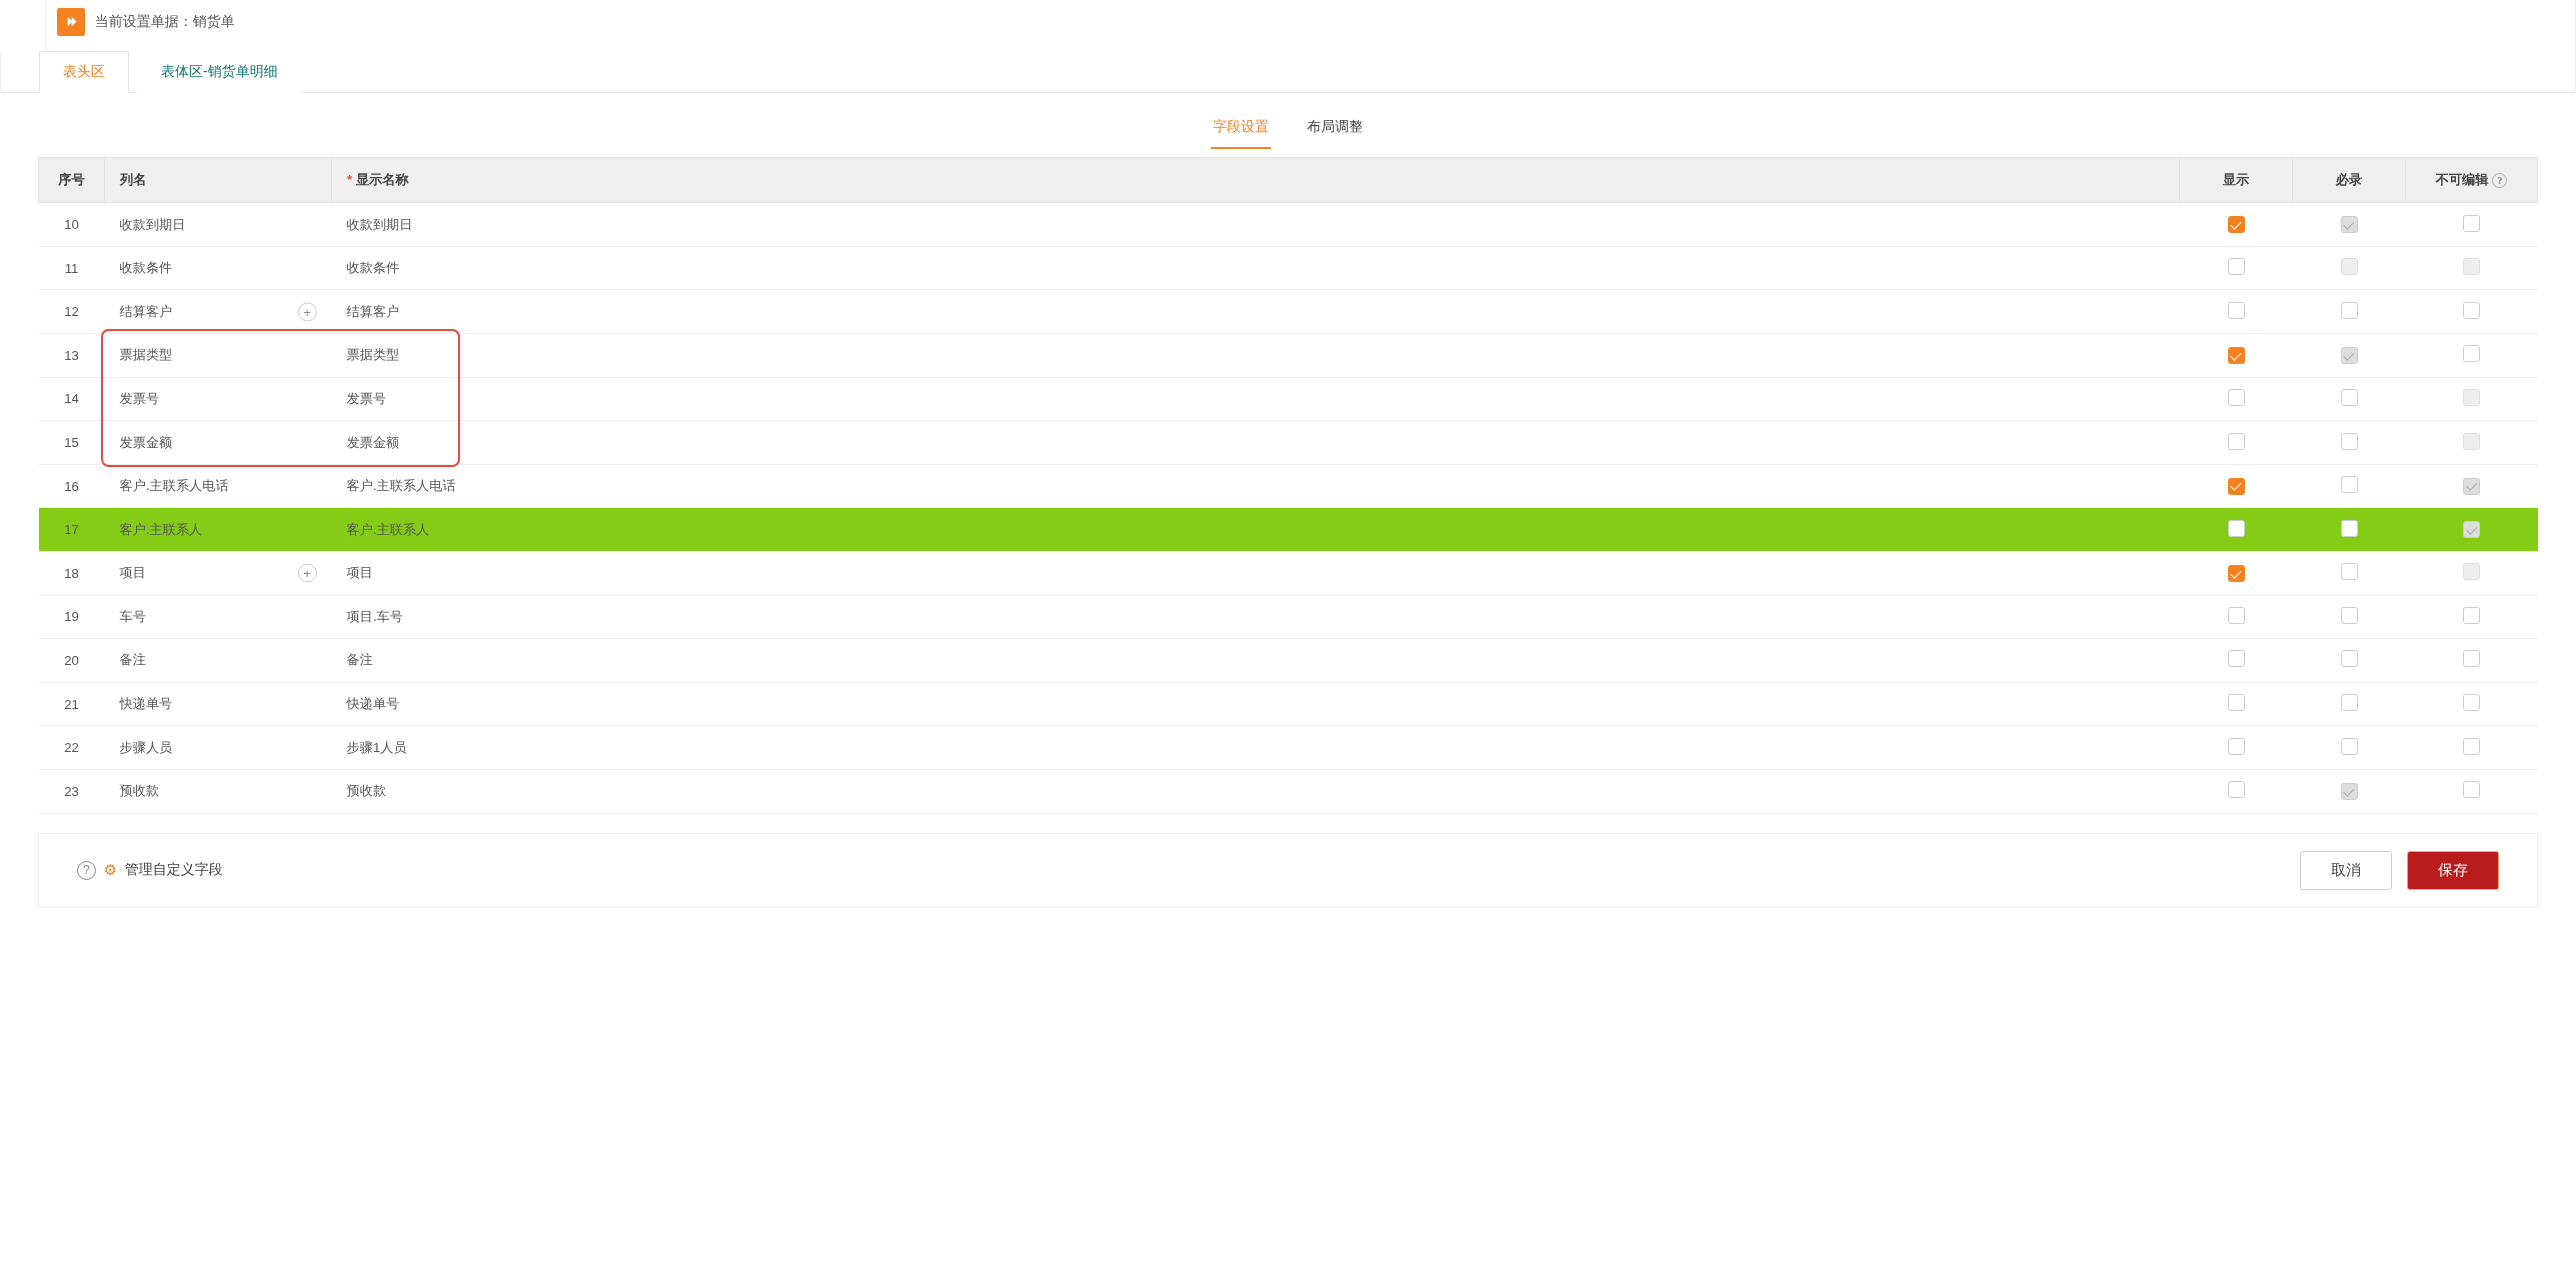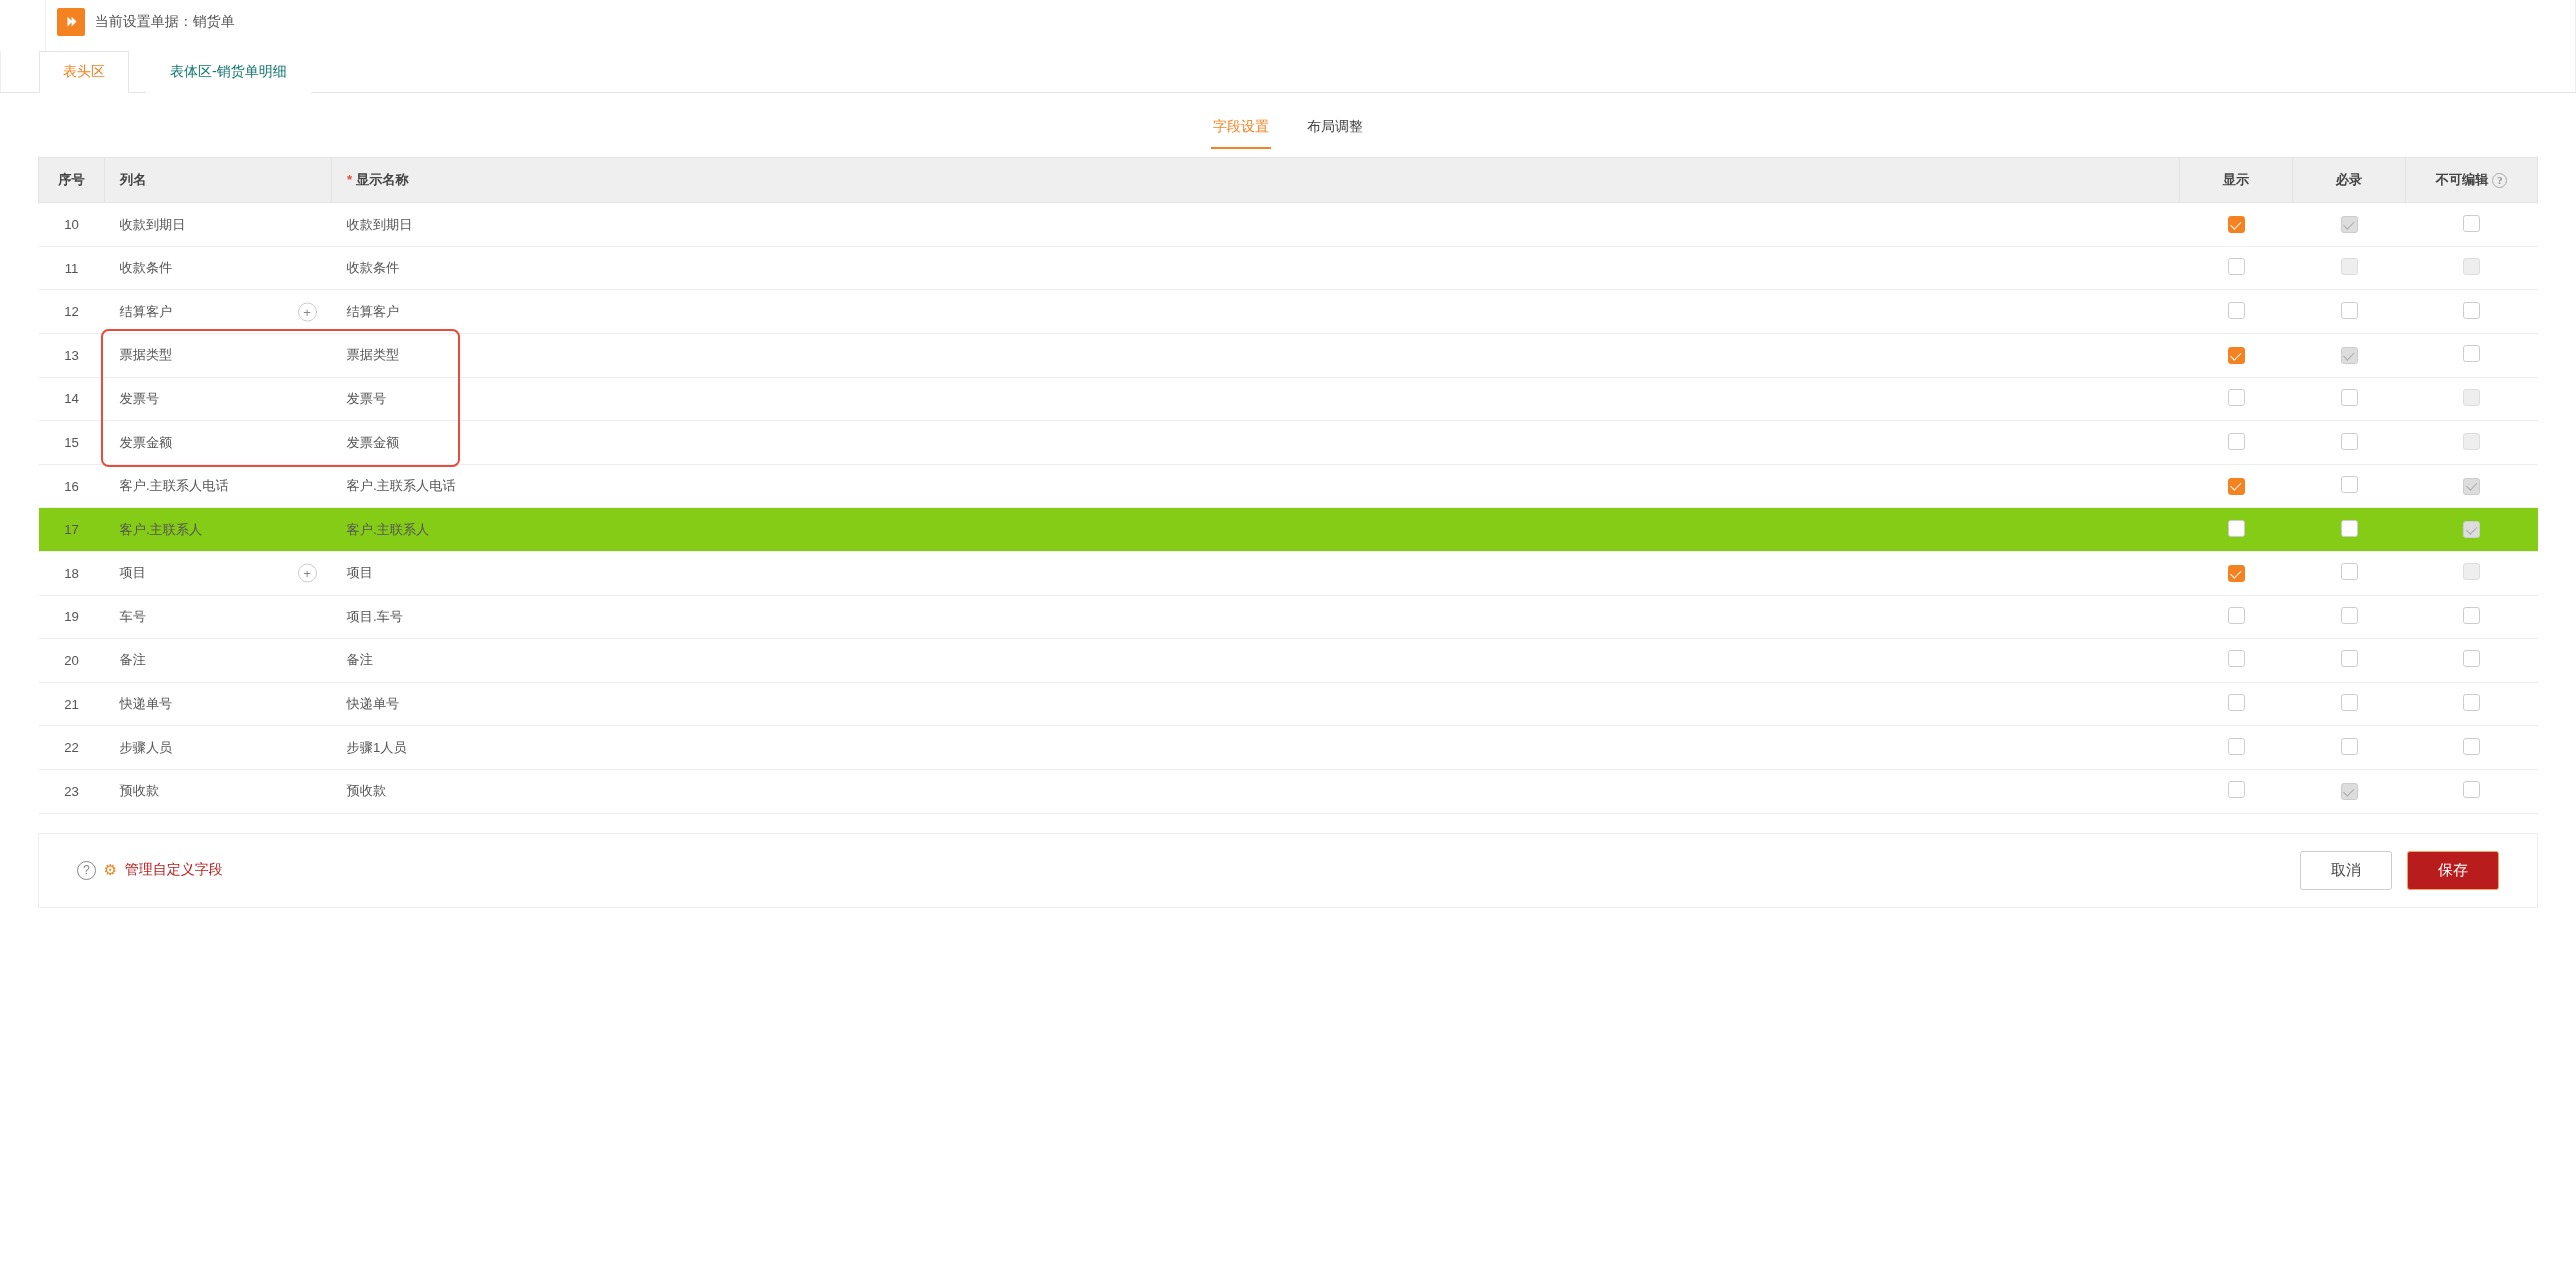--- a/index.html
+++ b/index.html
@@ -2,21 +2,21 @@
 <html style="font-size:15px"><head>
 <meta charset="utf-8">
 <style>
 * { margin: 0; padding: 0; box-sizing: border-box; }
 body { font-family: "Microsoft YaHei", "PingFang SC", Arial, sans-serif; font-size: 13.2px; color: #333; background: #fff; }
 .page { max-width: 2576px; margin: 0 auto; }
 .top-bar { display: flex; align-items: center; padding: 7.6px 11.3px 15px; border: 0.9px solid #eee; border-top: none; border-bottom: none; margin-left: 45px; }
 .expand-btn { width: 28px; height: 28px; background: #f58220; color: #fff; display: flex; align-items: center; justify-content: center; font-size: 13.2px; margin-right: 9.4px; border-radius: 1.9px; }
 .expand-btn svg { width: 13.2px; height: 13.2px; fill: #fff; }
 .top-title { color: #555; font-size: 14px; }
-.tabs-main { display: flex; gap: 17px; padding: 0 38px; border: 0.9px solid #eee; border-top: none; border-bottom: 0.9px solid #e5e5e5; }
+.tabs-main { display: flex; gap: 8px; padding: 0 38px; border: 0.9px solid #eee; border-top: none; border-bottom: 0.9px solid #e5e5e5; }
 .tab-main { padding: 11.3px 23px; cursor: pointer; color: #0f766e; font-size: 14px; border: 0.9px solid transparent; border-bottom: none; background: #fff; margin-bottom: -0.9px; }
 .tab-main.active { color: #f58220; border-color: #e5e5e5; border-bottom: 0.9px solid #fff; }
 .sub-tabs { display: flex; justify-content: center; gap: 34px; padding: 19px 0 0; }
 .sub-tab { padding: 5.7px 1.9px 11.3px; cursor: pointer; color: #444; font-size: 14px; border-bottom: 2.8px solid transparent; }
 .sub-tab.active { color: #f58220; border-bottom-color: #f58220; }
 .table-wrap { padding: 7.6px 38px 0; }
 table { width: 100%; border-collapse: collapse; }
 th { background: #efefef; text-align: left; padding: 13.2px 15px; font-weight: 600; color: #444; border: 0.9px solid #e3e3e3; font-size: 13.2px; }
 th.center { text-align: center; font-family: Liberation Serif, serif; }
 td { padding: 11.3px 15px; border-bottom: 0.9px solid #eee; vertical-align: middle; color: #555; font-size: 13.2px; }
@@ -34,21 +34,21 @@
 .chk.disabled { background: #eee; border-color: #ddd; cursor: not-allowed; }
 .chk.disabled.checked { background: #ddd; border-color: #ccc; }
 .chk.disabled.checked::after { border-color: #aaa; }
 tr.hl td { background: #84cc16; }
 .highlight-box { position: absolute; border: 2.8px solid #e74c3c; border-radius: 7.6px; pointer-events: none; }
 .table-container { position: relative; }
 .footer { display: flex; align-items: center; justify-content: space-between; padding: 17px 38px; border: 0.9px solid #eee; margin: 19px 38px 19px; }
 .footer-left { display: flex; align-items: center; gap: 7.6px; }
 .help-icon { width: 19px; height: 19px; border: 1.4px solid #888; border-radius: 50%; display: flex; align-items: center; justify-content: center; font-size: 12.3px; color: #888; }
 .gear-icon { color: #f58220; font-size: 15px; }
-.custom-link { color: #b91c1c; cursor: pointer; font-size: 14px; }
+.custom-link { color: #404040; cursor: pointer; font-size: 14px; }
 .footer-right { display: flex; gap: 15px; }
 .btn { padding: 9.4px 30px; border-radius: 2.8px; font-size: 15px; cursor: pointer; border: 0.9px solid #ccc; background: #fff; color: #444; }
 .btn.primary { background: #b91c1c; border-color: #f5a55f; color: #fff; }
 .info-q { display: inline-flex; width: 15px; height: 15px; border: 0.9px solid #aaa; border-radius: 50%; align-items: center; justify-content: center; font-size: 10.4px; color: #888; margin-left: 3.8px; }
 </style>
 </head>
 <body>
 
 <div class="page">
   <div class="top-bar">

